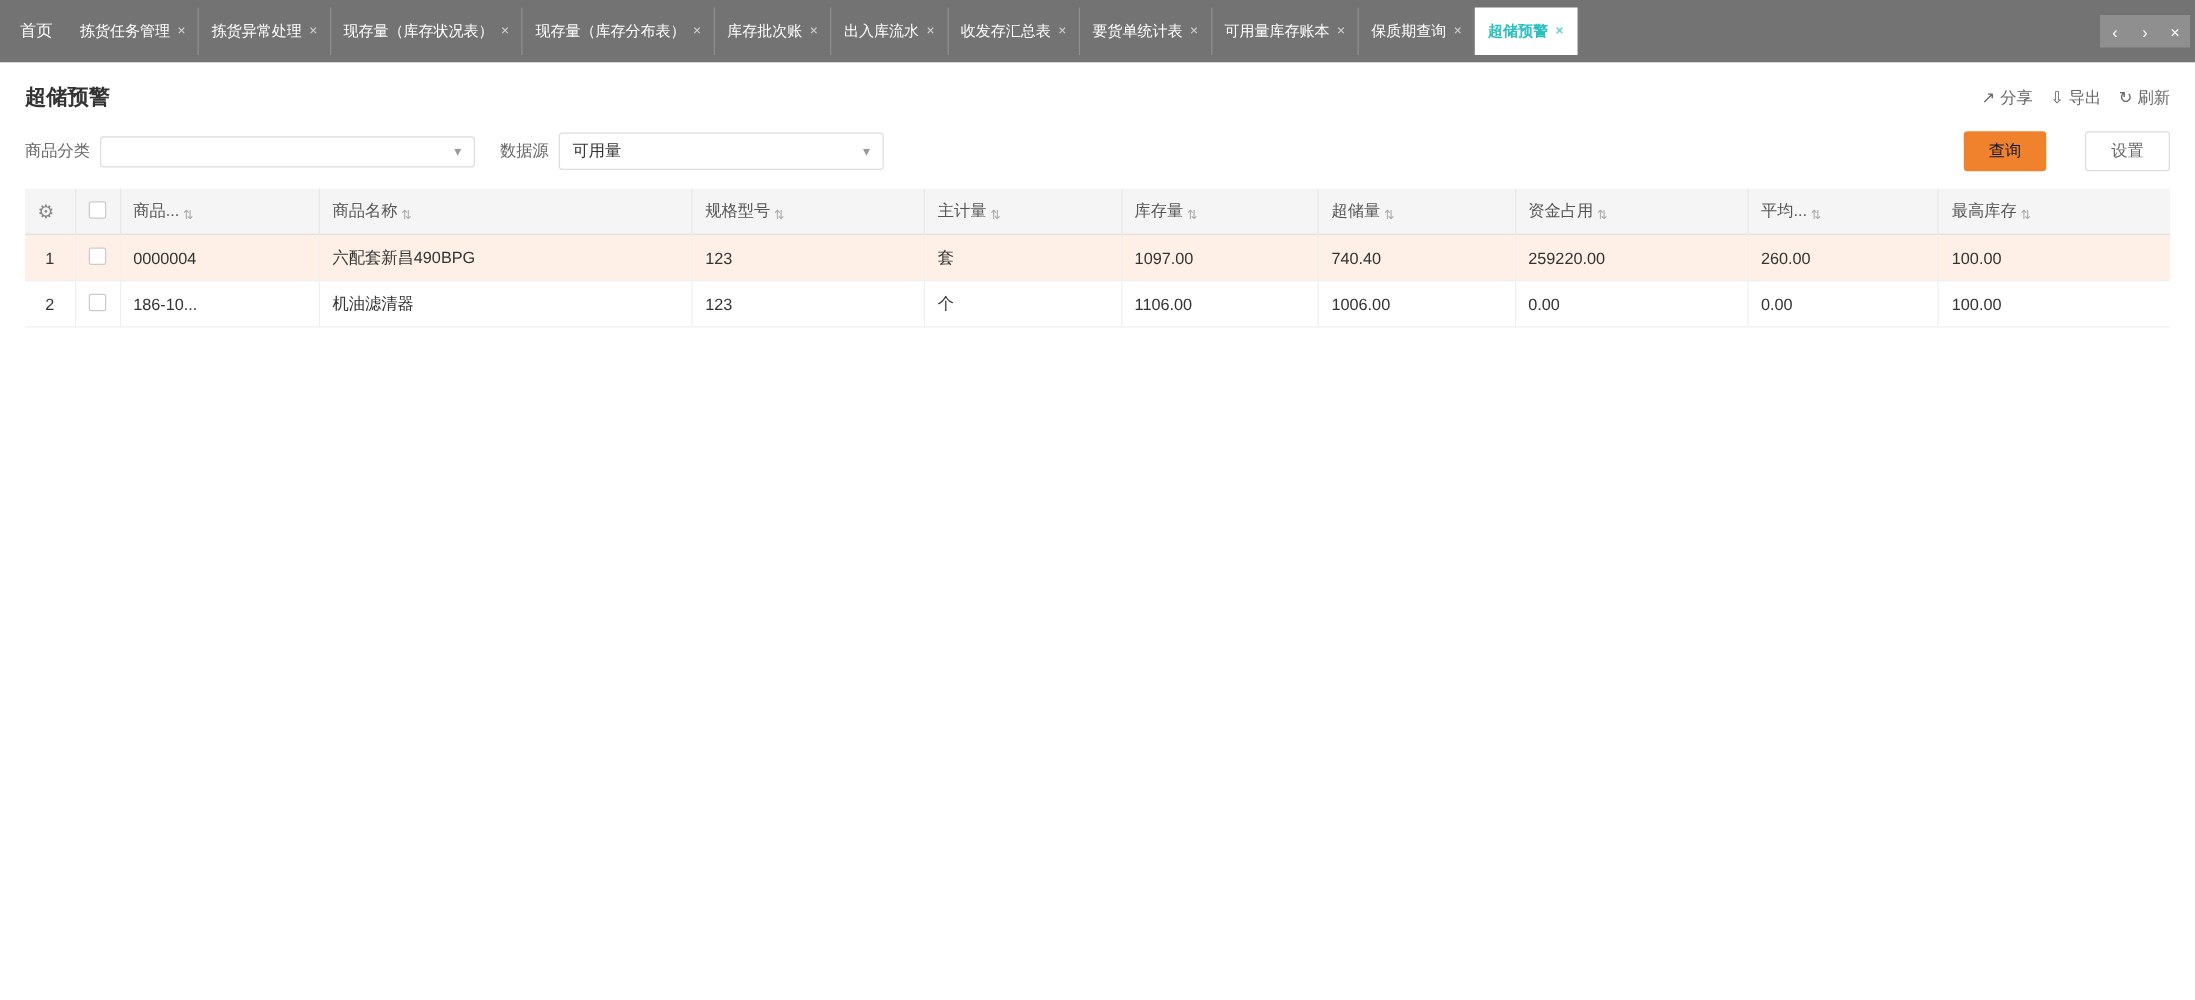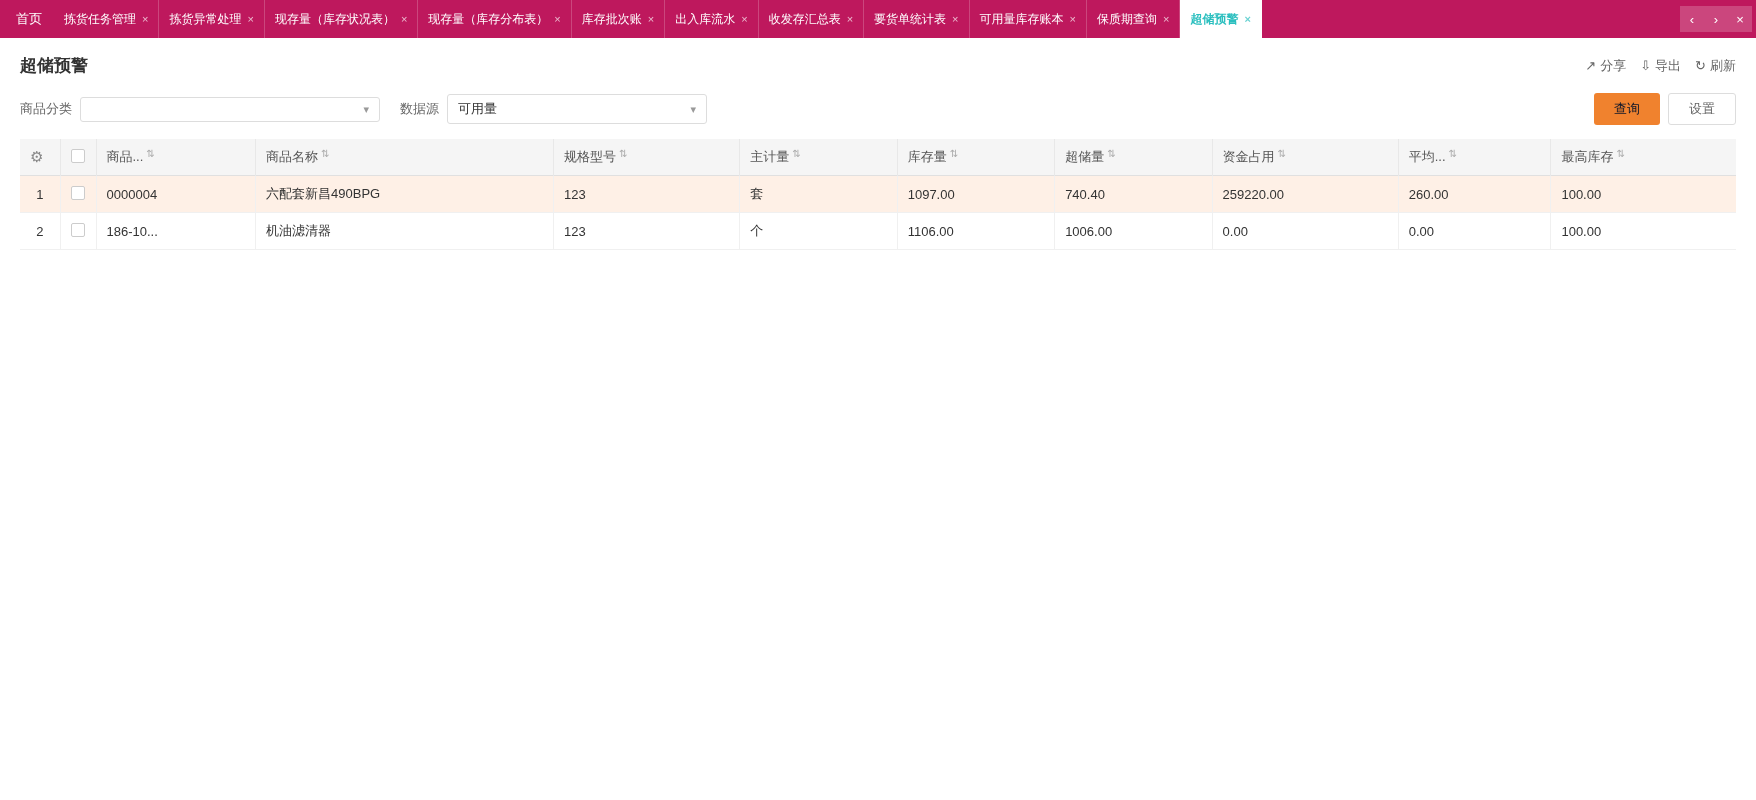--- a/index.html
+++ b/index.html
@@ -2,22 +2,22 @@
 <html><head>
   <meta charset="utf-8">
   <style>
     * { box-sizing: border-box; margin: 0; padding: 0; }
     body { font-family: 'Microsoft YaHei', Arial, sans-serif; font-size: 13px; background: #f5f5f5; color: #333; }
 
     
     .top-nav {
       display: flex;
       align-items: center;
-      background: #be185d;
-      height: 38px;
+      background: #737373;
+      height: 50px;
       padding: 0 4px;
       overflow: hidden;
     }
     .nav-tab {
       display: flex;
       align-items: center;
       height: 38px;
       padding: 0 10px;
       color: #fff;
       font-size: 12px;
@@ -134,20 +134,21 @@
       font-size: 13px;
     }
     .btn-settings {
       background: #fff;
       color: #666;
       border: 1px solid #ddd;
       border-radius: 3px;
       padding: 6px 20px;
       cursor: pointer;
       font-size: 13px;
+      margin-left: 23px;
     }
 
     
     .data-table {
       width: 100%;
       border-collapse: collapse;
       font-size: 13px;
     }
     .data-table thead tr {
       background: #f5f5f5;
@@ -168,21 +169,21 @@
     .data-table tbody tr.highlighted { background: #fef0e6; }
     .data-table tbody td {
       padding: 9px 10px;
       border-right: 1px solid #f0f0f0;
       white-space: nowrap;
     }
     .data-table tbody td:last-child { border-right: none; }
 
     .th-sort {
       display: flex;
-      align-items: flex-start;
+      align-items: flex-end;
       gap: 3px;
       cursor: pointer;
     }
     .sort-icon { font-size: 10px; color: #aaa; }
 
     .col-index { width: 40px; text-align: center; }
     .col-check { width: 36px; text-align: center; }
     .col-gear { width: 36px; text-align: center; }
     .checkbox {
       width: 14px; height: 14px;

